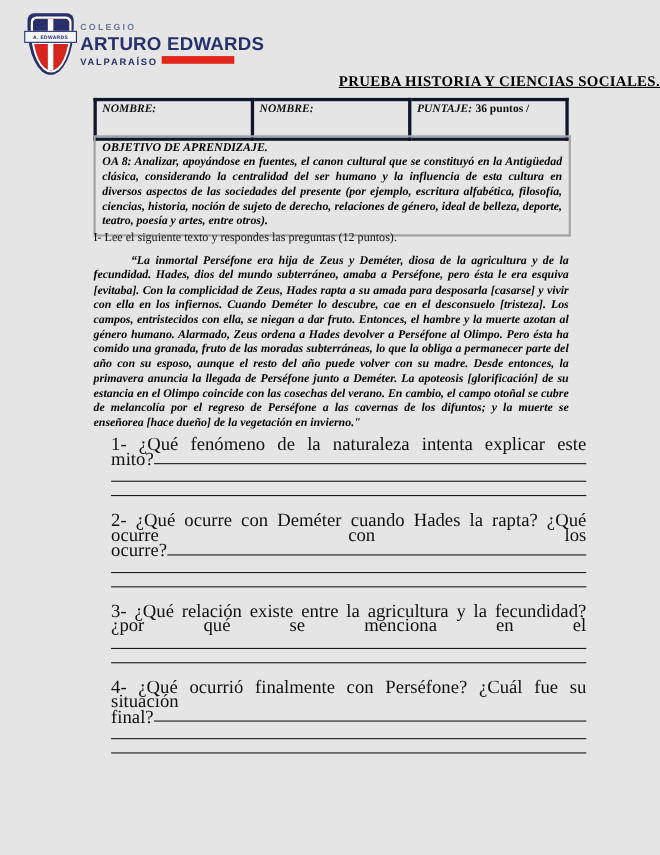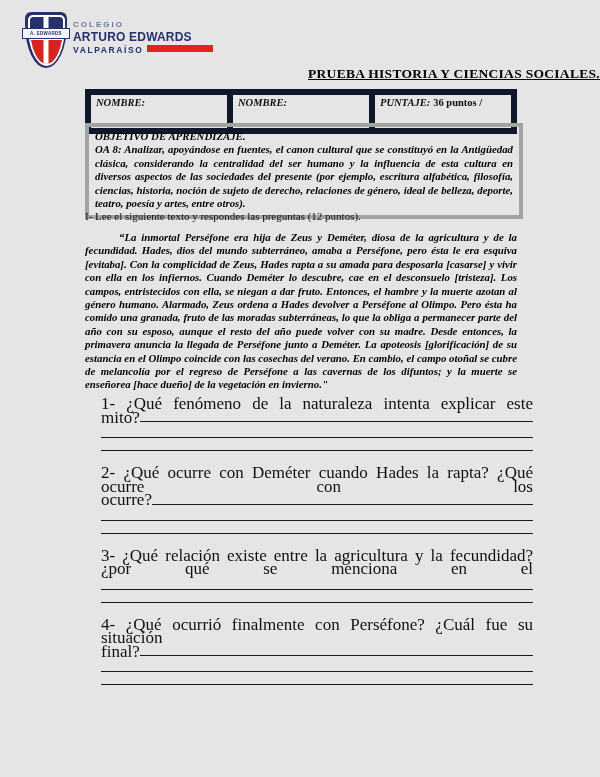--- a/index.html
+++ b/index.html
@@ -15,38 +15,38 @@
   .shield-field{position:absolute;inset:4.5px;background:#d6251f;overflow:hidden;
           border-radius:4px 4px 50% 50% / 4px 4px 78% 78%;}
   .chief{position:absolute;top:0;left:0;right:0;height:30%;background:#27306b;}
   .cross-v{position:absolute;top:0;bottom:0;left:50%;width:5px;transform:translateX(-50%);background:#fff;}
   .cross-h{position:absolute;left:0;right:0;top:40%;height:5px;background:#fff;}
   .ribbon{position:absolute;left:-3px;right:-3px;top:16px;height:9px;background:#f3f4f8;
           border:1px solid #27306b;display:flex;align-items:center;justify-content:center;
           font:bold 4.5px "Liberation Sans",sans-serif;color:#27306b;letter-spacing:.3px;}
   .logo-text{margin-left:6px;padding-top:8px;font-family:"Liberation Sans",sans-serif;}
   .colegio{font-size:8px;letter-spacing:2px;color:#68779c;font-weight:600;}
-  .schoolname{font-size:12px;font-weight:bold;color:#27306b;margin-top:1px;letter-spacing:.2px;}
+  .schoolname{font-size:17px;font-weight:bold;color:#27306b;margin-top:1px;letter-spacing:.2px;}
   .cityrow{display:flex;align-items:flex-start;margin-top:1px;}
   .city{font-size:8.5px;letter-spacing:1.6px;color:#27306b;font-weight:600;}
   .redbar{width:66px;height:7px;background:#e1251b;margin-left:4px;}
 
   
   .title{position:absolute;top:66px;left:0;width:600px;text-align:right;
          font-size:13.5px;font-weight:bold;text-decoration:underline;letter-spacing:.3px;color:#000;}
 
   
   .info-table{position:absolute;top:89px;left:85px;width:432px;border-collapse:collapse;}
-  .info-table td{border:6px solid #0f172a;width:33.33%;height:29px;vertical-align:top;
+  .info-table td{border:3px solid #0f172a;width:33.33%;height:29px;vertical-align:top;
          padding:2px 5px;font-size:10.5px;}
   .lbl{font-weight:bold;font-style:italic;}
   .val{font-weight:bold;margin-left:3px;}
 
   
-  .objective{position:absolute;top:123px;left:85px;width:418px;border:4px solid #a3a3a3;
+  .objective{position:absolute;top:123px;left:85px;width:418px;border:2px solid #a3a3a3;
          padding:3px 6px 5px 6px;font-size:10.8px;font-weight:bold;font-style:italic;
          line-height:13.4px;color:#000;}
   .obj-body{text-align:justify;}
 
   
   .instruction{position:absolute;top:210px;left:85px;width:432px;font-size:11px;line-height:13px;}
   .reading{position:absolute;top:231px;left:85px;width:432px;font-size:10.8px;
          font-weight:bold;font-style:italic;line-height:13.4px;text-align:justify;
          text-indent:34px;color:#000;}
 

